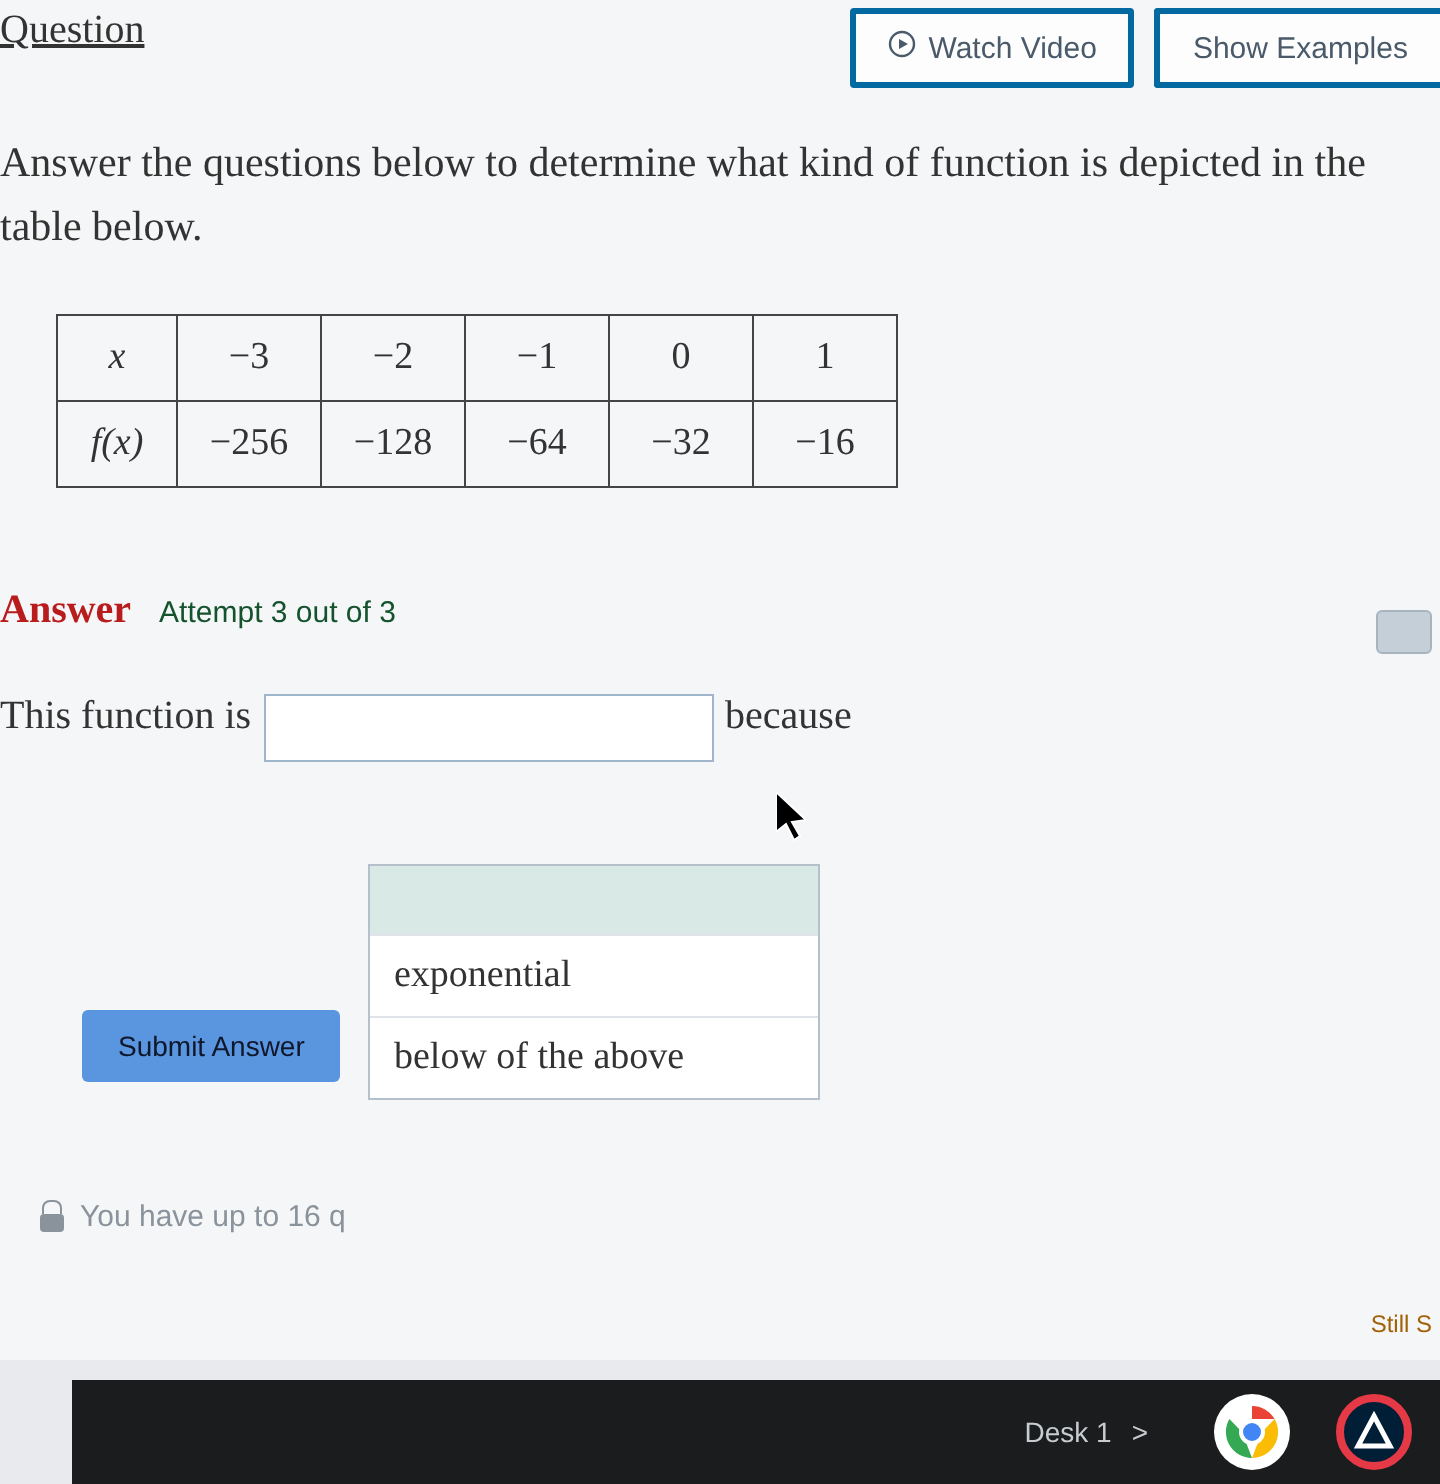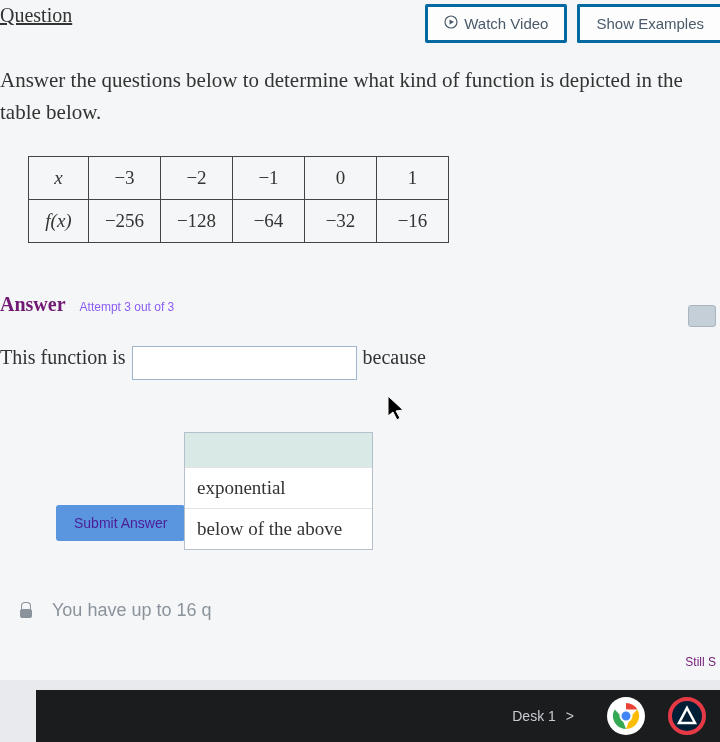--- a/index.html
+++ b/index.html
@@ -75,26 +75,26 @@
     }
     .answer-header {
       display: flex;
       align-items: baseline;
       gap: 14px;
       margin-bottom: 30px;
     }
     .answer-label {
       font-size: 20px;
       font-weight: bold;
-      color: #701a75;
+      color: #b91c1c;
       font-family: Georgia, serif;
     }
     .attempt {
-      font-size: 12px;
-      color: #8b5cf6;
+      font-size: 15px;
+      color: #14532d;
       font-family: Arial, sans-serif;
     }
     .sentence-row {
       display: flex;
       align-items: flex-start;
       gap: 6px;
       font-size: 20px;
       font-family: Georgia, serif;
       margin-bottom: 10px;
       position: relative;
@@ -103,68 +103,68 @@
       width: 225px;
       height: 34px;
       border: 1px solid #9fb5cc;
       background: #fff;
       position: relative;
     }
     .dropdown {
       position: absolute;
       left: 184px;
       top: 432px;
-      width: 189px;
+      width: 226px;
       border: 1px solid #b5c0cc;
       background: #fff;
       font-size: 19px;
       font-family: Georgia, serif;
       z-index: 10;
     }
     .dropdown .opt {
       padding: 9px 12px;
       border-top: 1px solid #e0e4e8;
       cursor: pointer;
     }
     .dropdown .opt:first-child {
       background: #d9e9e6;
       height: 34px;
       border-top: none;
       padding: 0;
     }
     .submit-btn {
       background: #5a95e0;
-      color: #4c1d95;
+      color: #0f172a;
       font-family: Arial, sans-serif;
       font-size: 14px;
       padding: 10px 18px;
       border: none;
       border-radius: 3px;
       cursor: pointer;
       position: absolute;
-      left: 56px;
+      left: 41px;
       top: 505px;
     }
     .questions-left {
       position: absolute;
       left: 20px;
       top: 600px;
-      font-size: 18px;
+      font-size: 15px;
       color: #8a939c;
       font-family: Arial, sans-serif;
       display: flex;
       align-items: center;
-      gap: 18px;
+      gap: 6px;
     }
     .still {
       position: absolute;
       right: 4px;
       top: 655px;
       font-size: 12px;
-      color: #701a75;
+      color: #a16207;
       font-family: Arial, sans-serif;
     }
     .keyboard-icon {
       position: absolute;
       right: 4px;
       top: 305px;
       width: 28px;
       height: 22px;
       background: #c5cfd8;
       border-radius: 3px;

